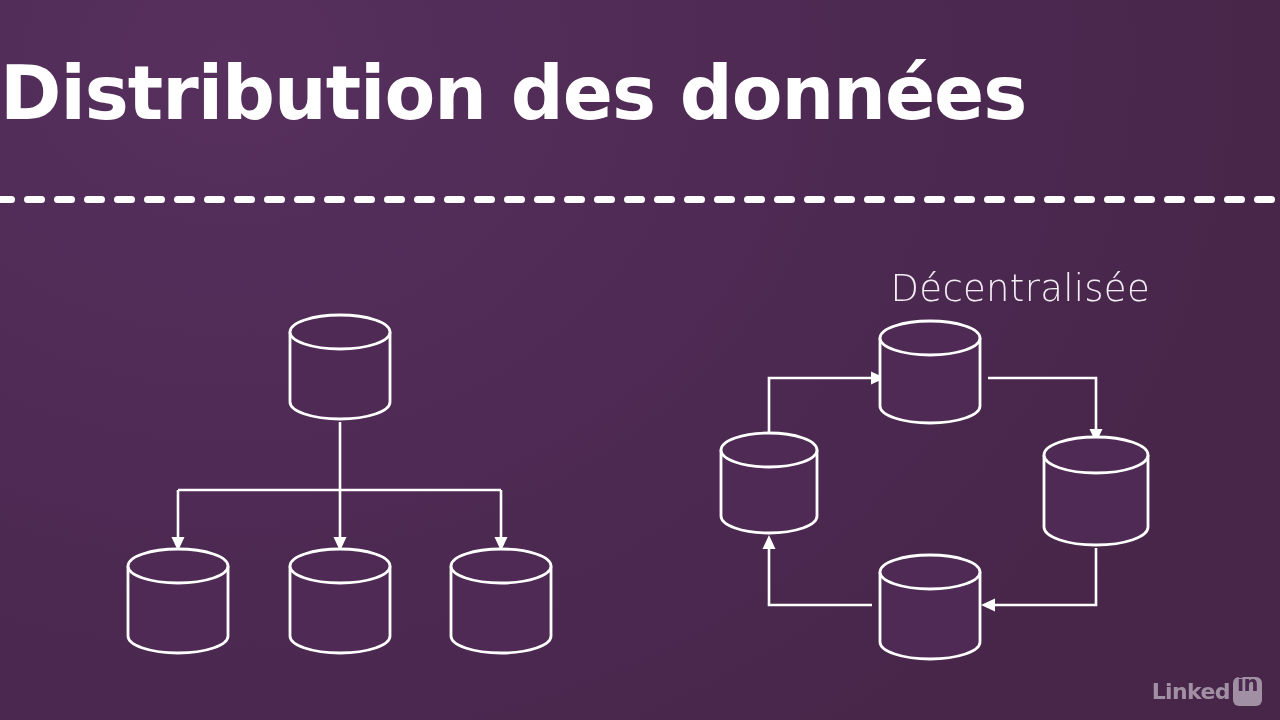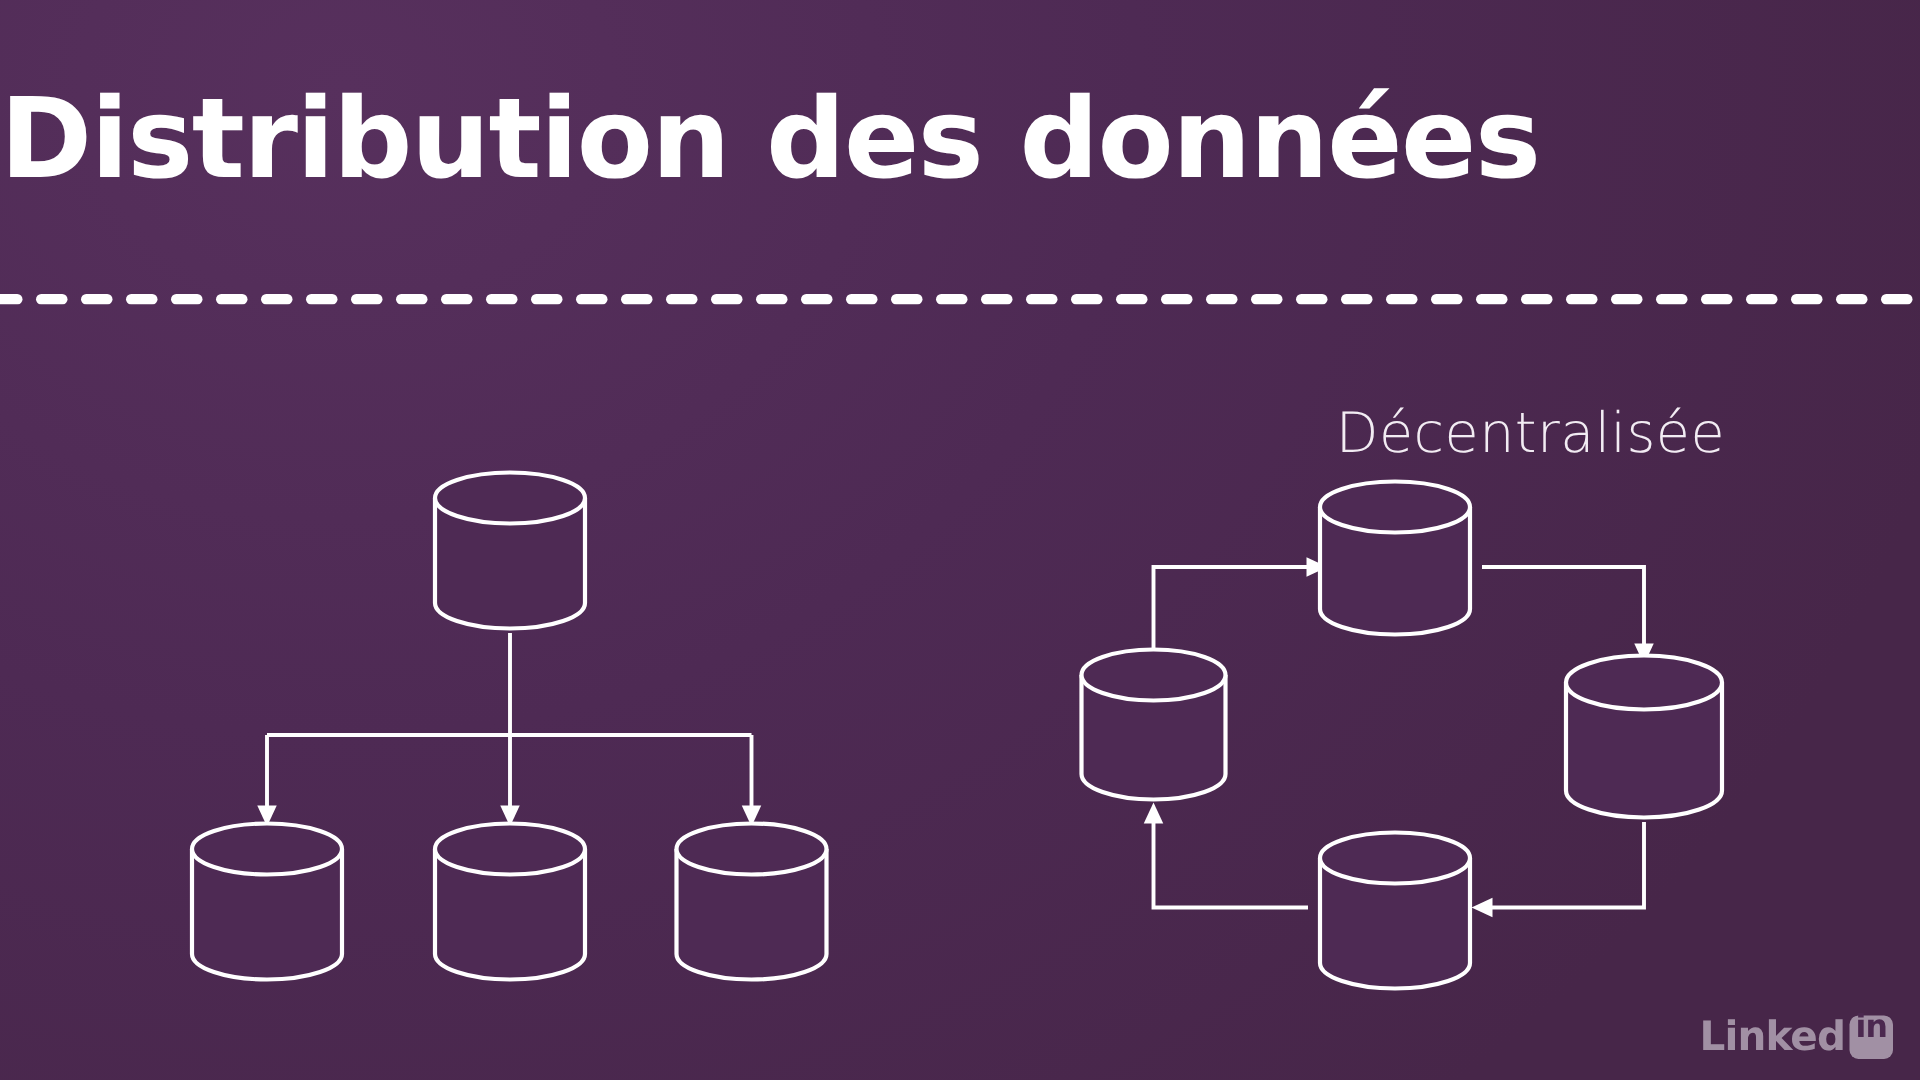--- a/index.html
+++ b/index.html
@@ -80,21 +80,21 @@
     position: absolute;
     right: 18px;
     bottom: 14px;
     display: flex;
     align-items: center;
     gap: 3px;
     opacity: 0.62;
   }
   .li-word {
     color: #d9d2dd;
-    font-size: 27px;
+    font-size: 22px;
     font-weight: 700;
     letter-spacing: -0.6px;
     font-family: "DejaVu Sans", sans-serif;
     line-height: 1;
   }
   .li-badge {
     display: inline-flex;
     align-items: center;
     justify-content: center;
     width: 29px;

